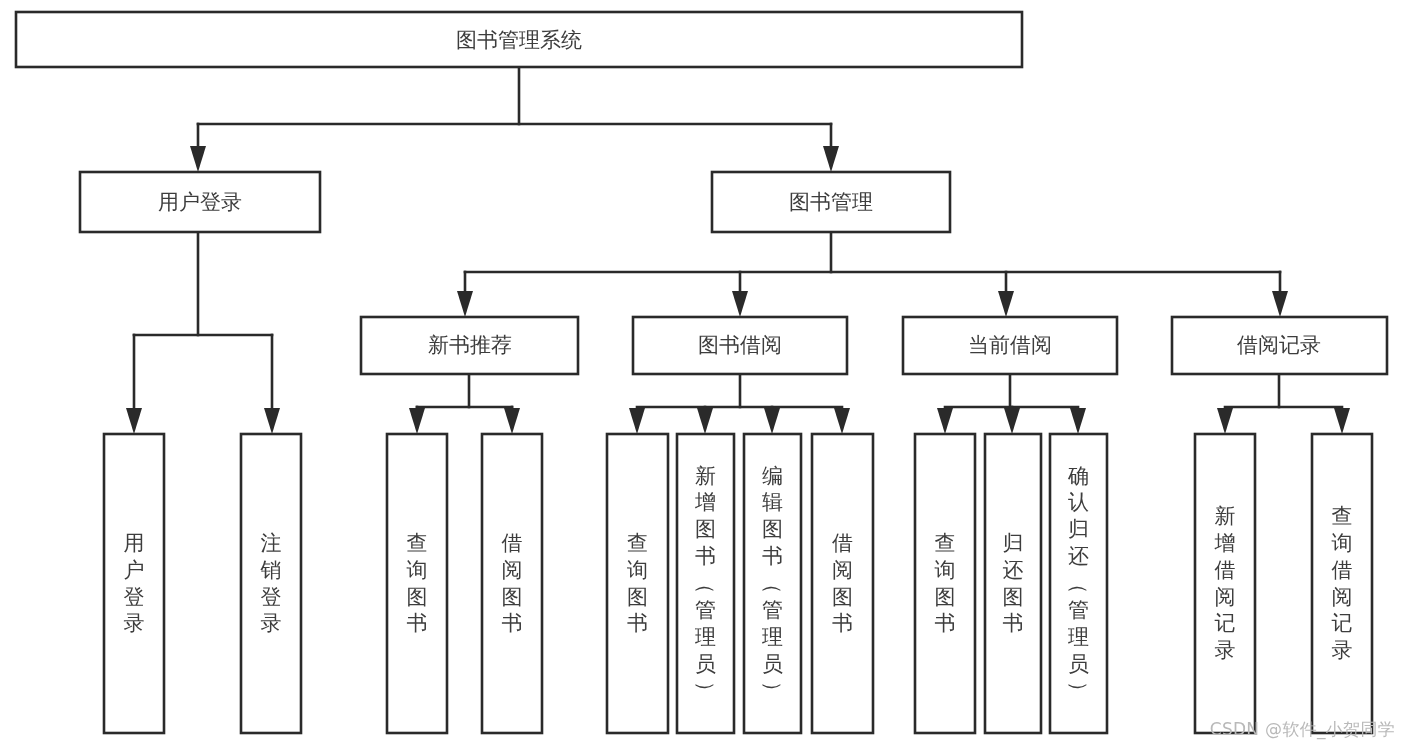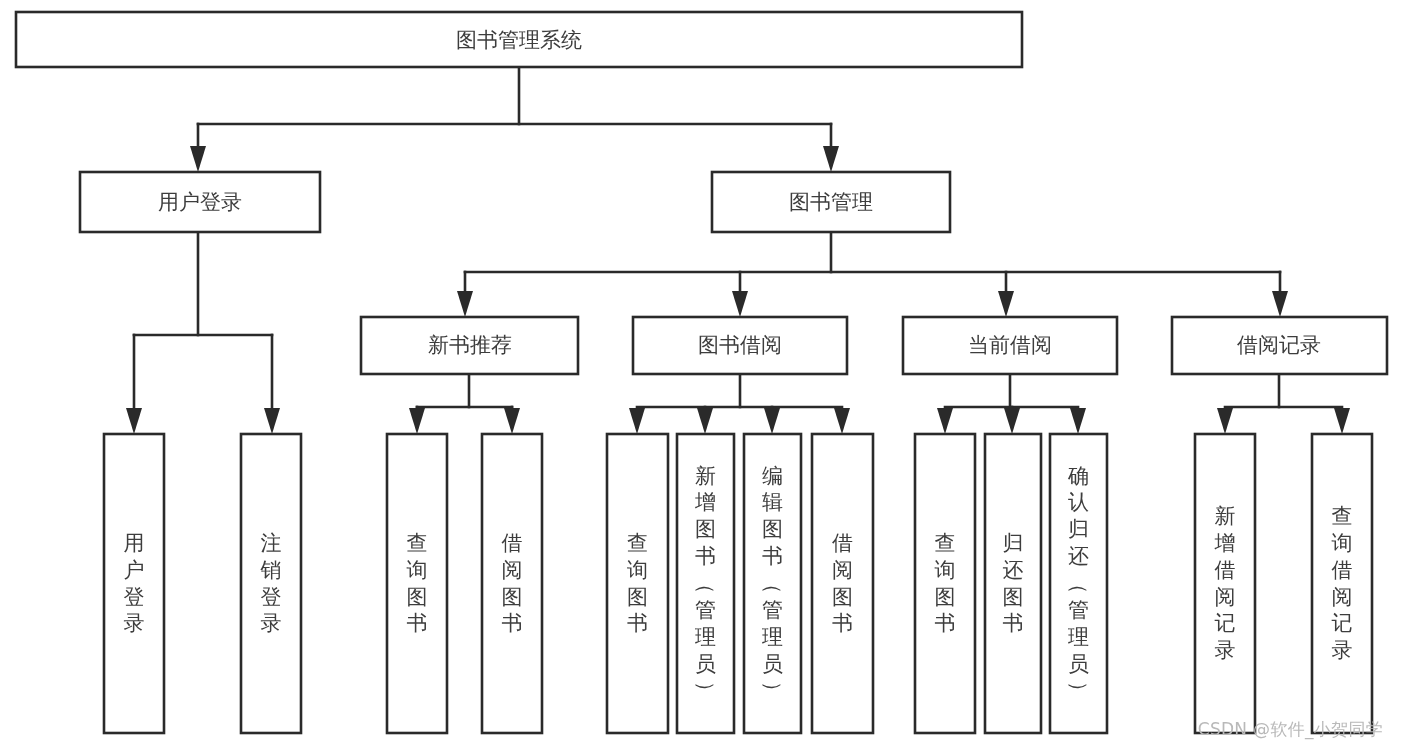--- a/index.html
+++ b/index.html
@@ -65,21 +65,21 @@
     display: block;
     text-align: center;
   }
   .leaf-label span.rot {
     display: block;
     text-align: center;
     transform: rotate(90deg);
   }
   #watermark {
     position: absolute;
-    right: 22px;
+    right: 10px;
     bottom: 6px;
     color: #b9b9b9;
     font-family: "DejaVu Sans", "Liberation Sans", sans-serif;
     font-size: 17px;
     white-space: nowrap;
     letter-spacing: 0.3px;
   }
 </style>
 </head>
 <body>

